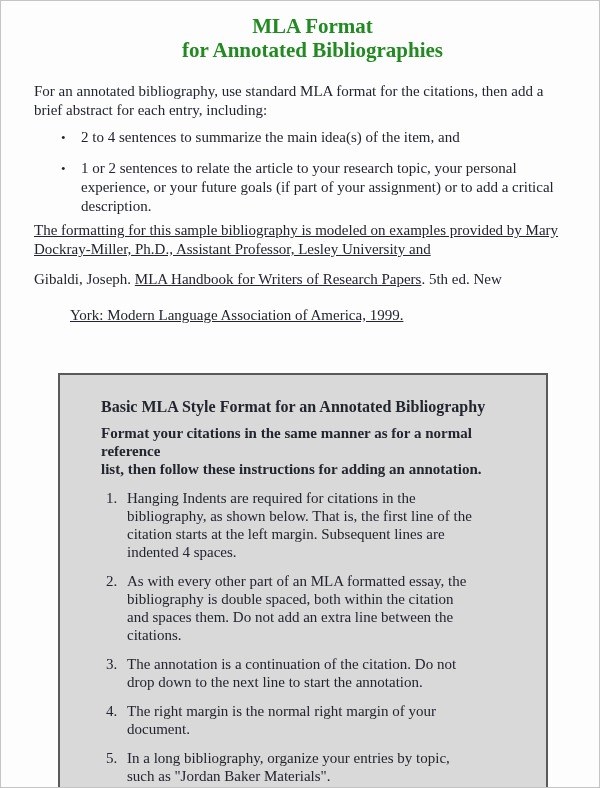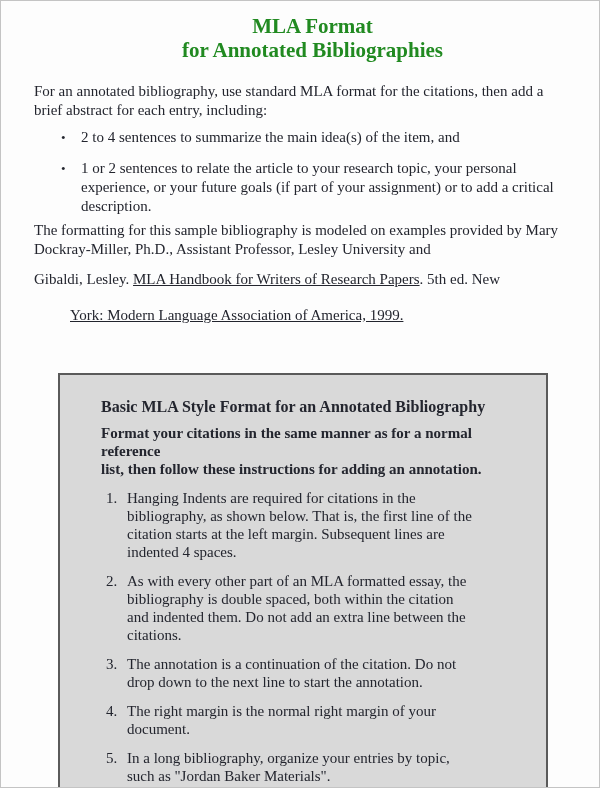--- a/index.html
+++ b/index.html
@@ -49,21 +49,21 @@
     line-height: 19px;
   }
   .bullet-item + .bullet-item { margin-top: 12px; }
   .bullet-glyph {
     margin-left: 27px;
     width: 20px;
     flex-shrink: 0;
     font-size: 13px;
   }
   .bullet-text { white-space: pre-line; flex: 1; }
-  .formatting-note { margin-top: 5px; }
+  .formatting-note { margin-top: 5px; text-decoration: underline; }
   .citation-line1 { margin-top: 11px; white-space: normal; }
   .underlined { text-decoration: underline; }
   .citation-line2 { margin-top: 17px; margin-left: 69px; text-decoration: underline; }
   .gray-box {
     margin: 48px 0 0 57px;
     width: 490px;
     background: var(--box-background);
     border: 2px solid var(--box-border);
     padding: 22px 12px 26px 41px;
   }
@@ -117,41 +117,41 @@
       <span class="bullet-glyph">•</span>
       <span class="bullet-text">1 or 2 sentences to relate the article to your research topic, your personal
 experience, or your future goals (if part of your assignment) or to add a critical
 description.</span>
     </li>
   </ul>
 
   <p class="para formatting-note">The formatting for this sample bibliography is modeled on examples provided by Mary
 Dockray-Miller, Ph.D., Assistant Professor, Lesley University and</p>
 
-  <p class="para citation-line1"><span>Gibaldi, Lesley. </span><span class="underlined">MLA Handbook for Writers of Research Papers</span><span>. 5th ed. New</span></p>
+  <p class="para citation-line1"><span>Gibaldi, Joseph. </span><span class="underlined">MLA Handbook for Writers of Research Papers</span><span>. 5th ed. New</span></p>
 
   <p class="para citation-line2">York: Modern Language Association of America, 1999.</p>
 
   <div class="gray-box">
     <h2 class="box-heading">Basic MLA Style Format for an Annotated Bibliography</h2>
     <p class="box-intro">Format your citations in the same manner as for a normal reference
 list, then follow these instructions for adding an annotation.</p>
     <ol class="num-list">
       <li class="num-item">
         <span class="num-label">1.</span>
         <span class="num-text">Hanging Indents are required for citations in the
 bibliography, as shown below. That is, the first line of the
 citation starts at the left margin. Subsequent lines are
 indented 4 spaces.</span>
       </li>
       <li class="num-item">
         <span class="num-label">2.</span>
         <span class="num-text">As with every other part of an MLA formatted essay, the
 bibliography is double spaced, both within the citation
-and indented them. Do not add an extra line between the
+and spaces them. Do not add an extra line between the
 citations.</span>
       </li>
       <li class="num-item">
         <span class="num-label">3.</span>
         <span class="num-text">The annotation is a continuation of the citation. Do not
 drop down to the next line to start the annotation.</span>
       </li>
       <li class="num-item">
         <span class="num-label">4.</span>
         <span class="num-text">The right margin is the normal right margin of your

